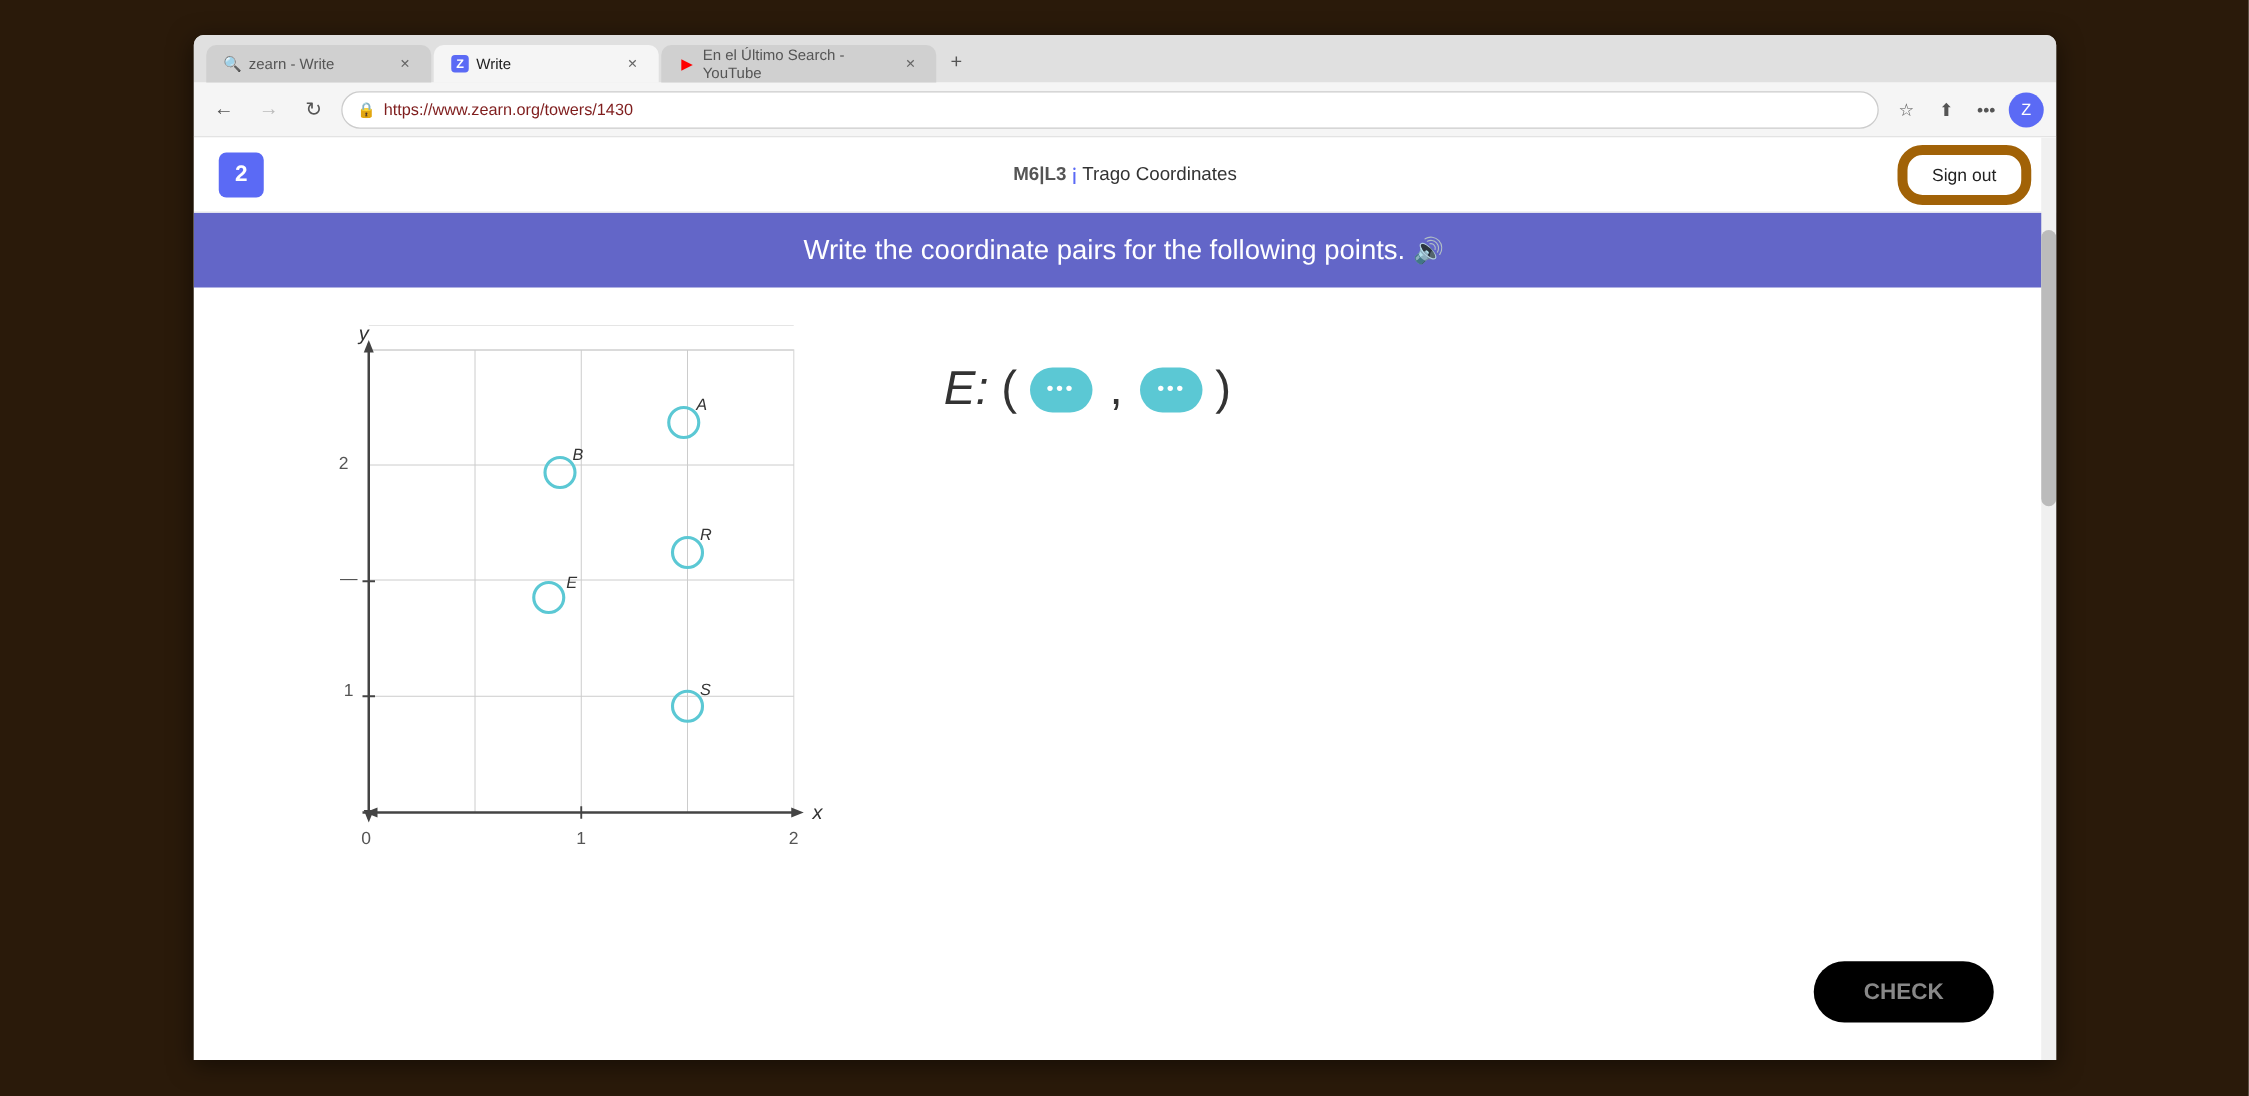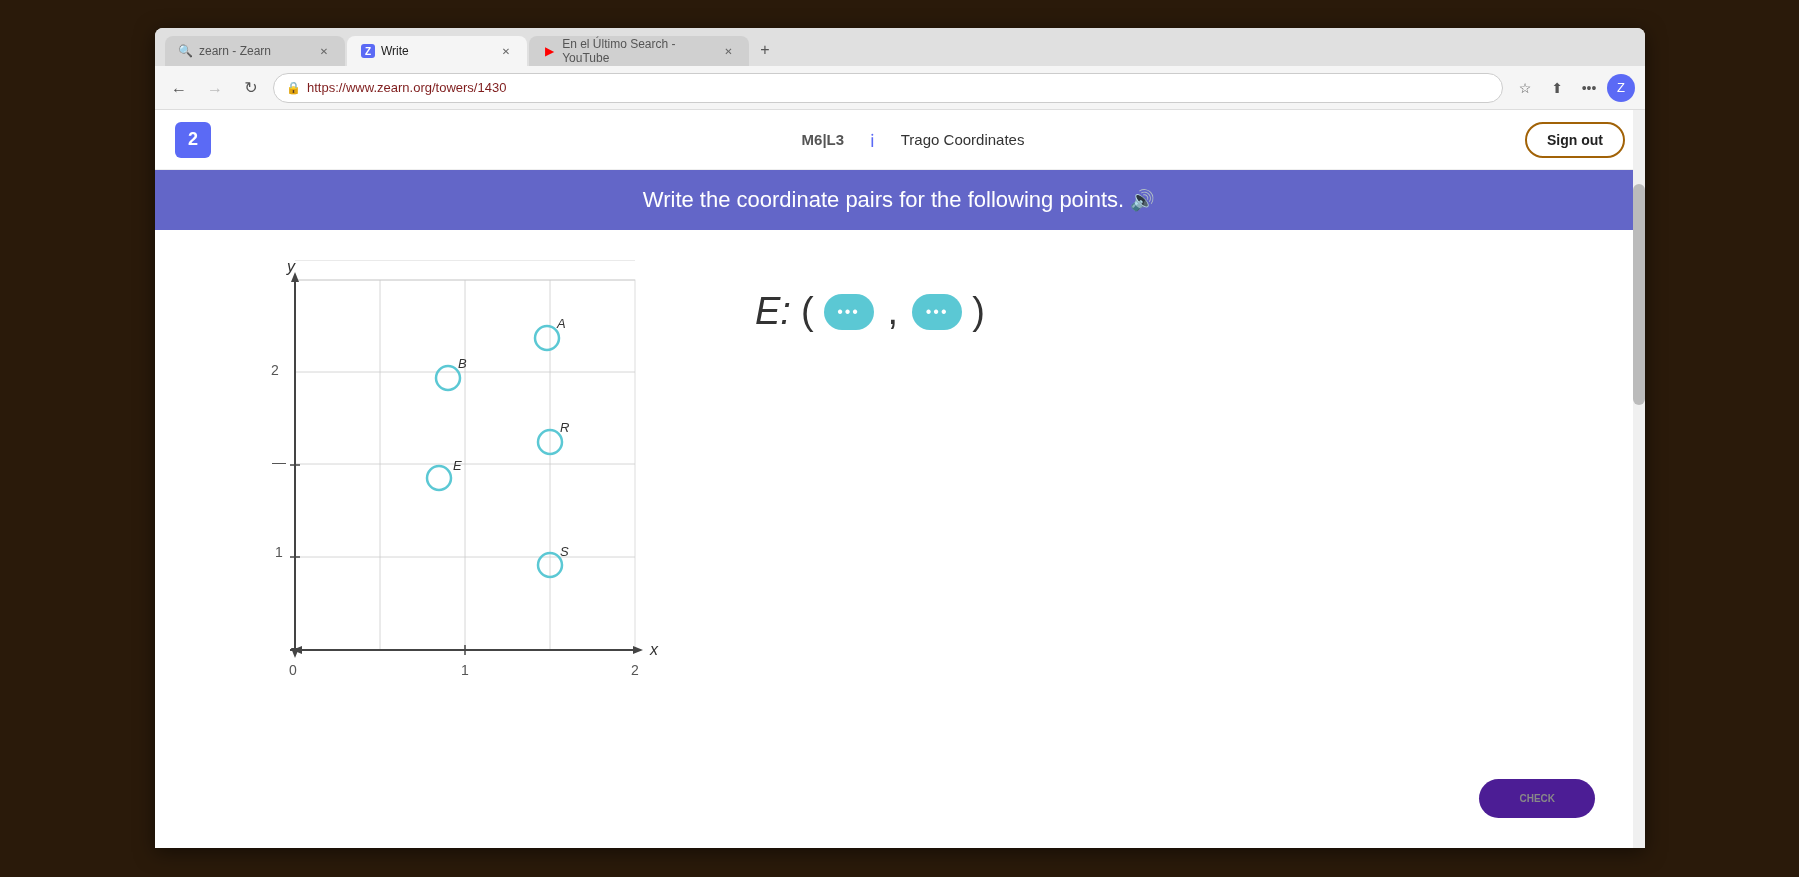--- a/index.html
+++ b/index.html
@@ -177,45 +177,44 @@
       font-weight: bold;
       font-size: 18px;
     }
 
     .lesson-info {
       position: absolute;
       left: 50%;
       transform: translateX(-50%);
       display: flex;
       align-items: center;
-      gap: 26px;
+      gap: 4px;
       font-size: 15px;
       color: #333;
-      margin-left: 13px;
     }
 
     .lesson-info .lesson-code {
       font-weight: bold;
       color: #555;
     }
 
     .lesson-info .info-icon {
       color: #5b6af5;
       font-size: 18px;
     }
 
     .sign-out-btn {
       position: absolute;
       right: 20px;
       padding: 8px 20px;
       background: #fff;
-      border: 2px solid #a16207;
+      border: 8px solid #a16207;
       border-radius: 20px;
       font-size: 14px;
-      font-weight: bold;
+      font-weight: normal;
       cursor: pointer;
       color: #222;
     }
 
     
     .question-banner {
       background: #6366c8;
       padding: 16px 40px;
       text-align: center;
       color: white;
@@ -302,26 +301,26 @@
       color: white;
       font-size: 18px;
       letter-spacing: 2px;
     }
 
     
     .check-btn {
       position: absolute;
       bottom: 30px;
       right: 50px;
-      background: #4c1d95;
+      background: #000000;
       color: #888;
       border: none;
       border-radius: 25px;
       padding: 14px 40px;
-      font-size: 10px;
+      font-size: 18px;
       font-weight: bold;
       cursor: pointer;
     }
 
     
     .scrollbar {
       position: absolute;
       right: 0;
       top: 0;
       width: 12px;
@@ -339,21 +338,21 @@
     }
   </style>
 </head>
 <body>
 
 <div class="browser-window">
 
   <div class="tab-bar">
     <div class="tab inactive">
       <span class="tab-icon">🔍</span>
-      <span>zearn - Zearn</span>
+      <span>zearn - Write</span>
       <span class="tab-close">✕</span>
     </div>
     <div class="tab active">
       <span class="tab-icon" style="background:#5b6af5;color:white;border-radius:3px;padding:1px 3px;font-size:10px;font-weight:bold;">Z</span>
       <span>Write</span>
       <span class="tab-close">✕</span>
     </div>
     <div class="tab inactive">
       <span class="tab-icon" style="color:red;font-size:12px;">▶</span>
       <span>En el Último Search - YouTube</span>

